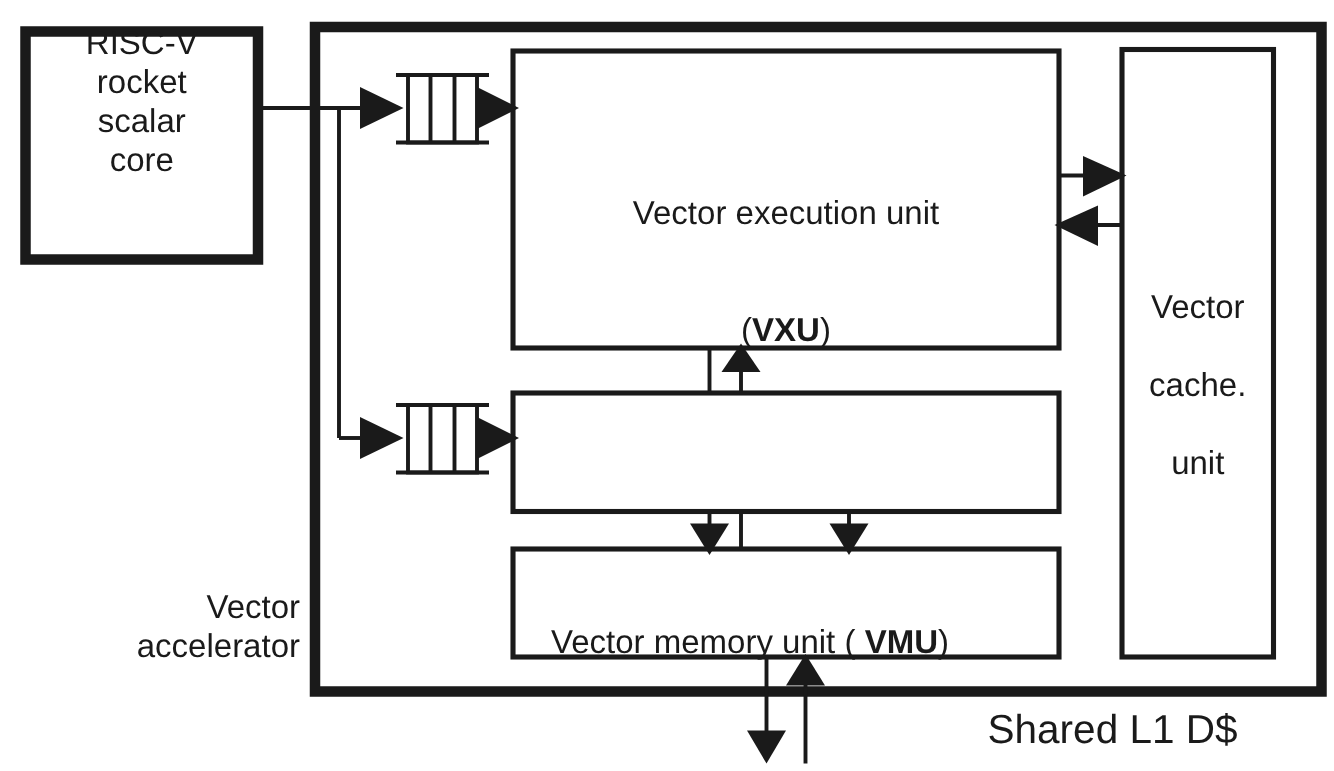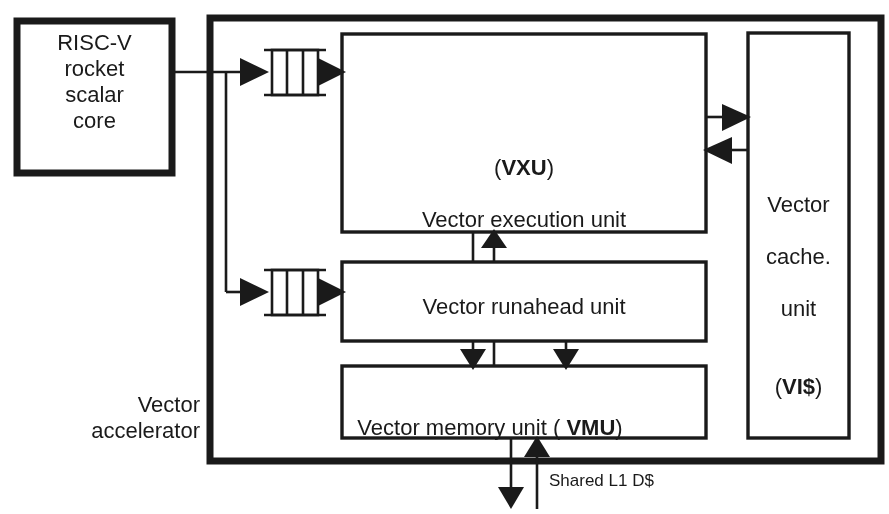--- a/index.html
+++ b/index.html
@@ -36,21 +36,21 @@
     line-height: 1.18;
     color: #1a1a1a;
     font-family: "Liberation Sans", sans-serif;
     white-space: pre-line;
   }
   .lbl b { font-weight: bold; }
   .t-core  { font-size: 22px; }
   .t-unit  { font-size: 22px; }
   .t-cache { font-size: 22px; }
   .t-outer { font-size: 22px; text-align: right; }
-  .t-shared{ font-size: 17px; text-align: left; }
+  .t-shared{ font-size: 27px; text-align: right; margin-left: 16px; }
 </style>
 </head>
 <body>
 
 <div id="canvas">
 
   <svg id="diagram" viewBox="0 0 889 514" xmlns="http://www.w3.org/2000/svg">
 
     <rect x="210" y="18" width="671" height="443" class="box-fill stroke-thick"></rect>
 
@@ -130,47 +130,43 @@
       <path class="stroke-thin" d="M511,438 L511,489"></path>
       <polygon class="arrowfill" points="498,487 524,487 511,509"></polygon>
     </g>
     <g>
       <path class="stroke-thin" d="M537,509 L537,455"></path>
       <polygon class="arrowfill" points="524,457 537,436 550,457"></polygon>
     </g>
 
   </svg>
 
-  <div class="lbl t-core" style="left:17px; top:30px; width:155px;">RISC-V
+  <div class="lbl t-core" style="left:17px; top:16px; width:155px;">RISC-V
 rocket
 scalar
 core</div>
 
   <div class="lbl t-unit" style="left:342px; top:103px; width:364px;">
+    <div>Vector execution unit</div>
     <div>
       <span>(</span><b>VXU</b><span>)</span>
     </div>
-    <div>Vector execution unit</div>
   </div>
 
   <div class="lbl t-unit" style="left:342px; top:268px; width:364px;">
-    <div>Vector runahead unit</div>
   </div>
 
-  <div class="lbl t-unit" style="left:342px; top:389px; width:296px;">
+  <div class="lbl t-unit" style="left:352px; top:389px; width:296px;">
     <span>Vector memory unit ( </span><b>VMU</b><span>)</span>
   </div>
 
   <div class="lbl t-cache" style="left:748px; top:166px; width:101px;">
     <div>Vector</div>
     <div>cache.</div>
     <div>unit</div>
-    <div>
-      <span>(</span><b>VI$</b><span>)</span>
-    </div>
   </div>
 
   <div class="lbl t-outer" style="left:20px; top:392px; width:180px;">Vector
 accelerator</div>
 
   <div class="lbl t-shared" style="left:549px; top:471px; width:260px;">Shared L1 D$</div>
 
 </div>
 
 </body></html>

